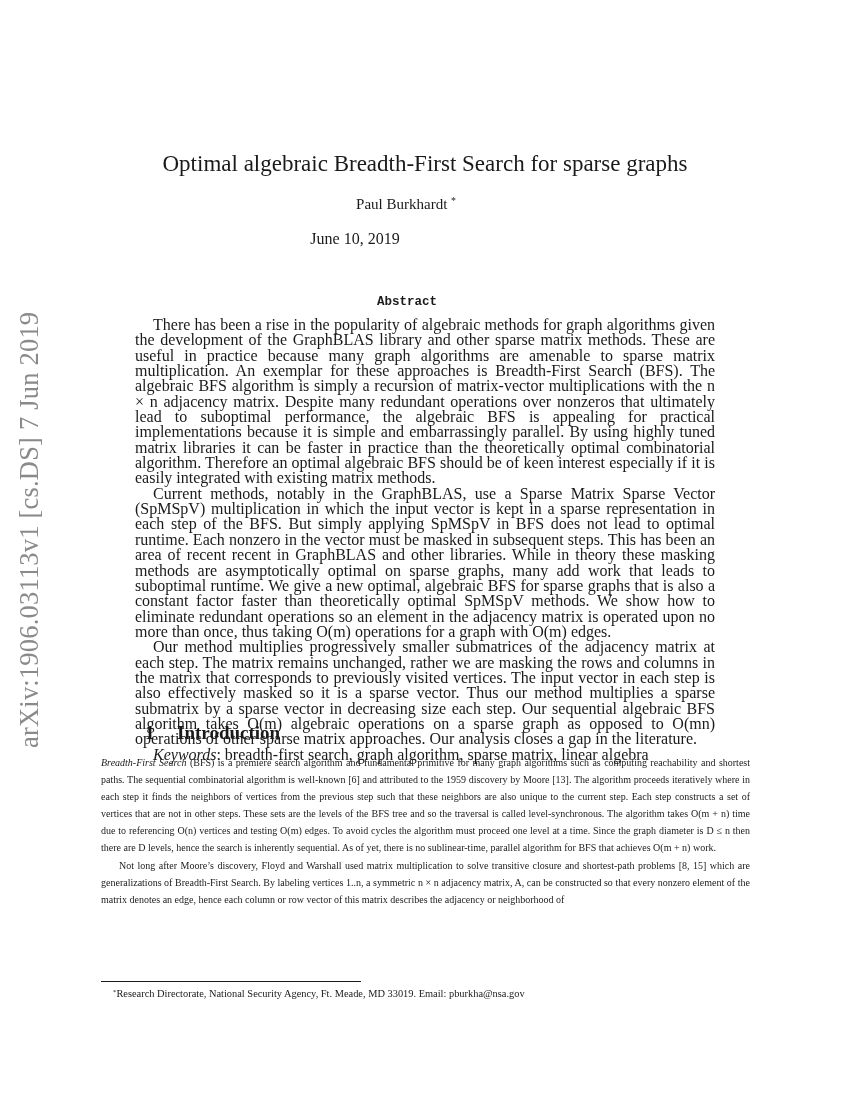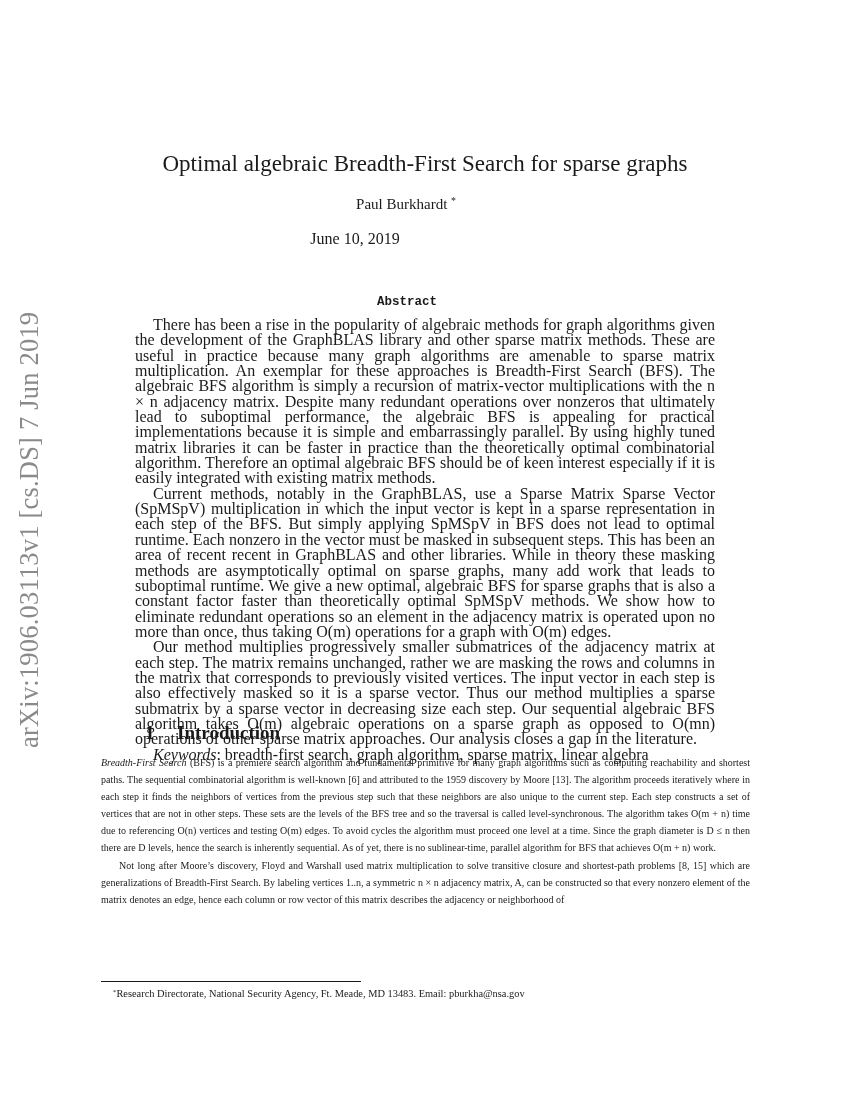--- a/index.html
+++ b/index.html
@@ -146,13 +146,13 @@
 
 <div class="section-heading"><span class="num">1</span><span>Introduction</span></div>
 
 <div class="intro">
   <p class="first"><em>Breadth-First Search</em><span> (BFS) is a premiere search algorithm and fundamental primitive for many graph algorithms such as computing reachability and shortest paths. The sequential combinatorial algorithm is well-known [6] and attributed to the 1959 discovery by Moore [13]. The algorithm proceeds iteratively where in each step it finds the neighbors of vertices from the previous step such that these neighbors are also unique to the current step. Each step constructs a set of vertices that are not in other steps. These sets are the levels of the BFS tree and so the traversal is called level-synchronous. The algorithm takes O(m + n) time due to referencing O(n) vertices and testing O(m) edges. To avoid cycles the algorithm must proceed one level at a time. Since the graph diameter is D ≤ n then there are D levels, hence the search is inherently sequential. As of yet, there is no sublinear-time, parallel algorithm for BFS that achieves O(m + n) work.</span></p>
   <p>Not long after Moore’s discovery, Floyd and Warshall used matrix multiplication to solve transitive closure and shortest-path problems [8, 15] which are generalizations of Breadth-First Search. By labeling vertices 1..n, a symmetric n × n adjacency matrix, A, can be constructed so that every nonzero element of the matrix denotes an edge, hence each column or row vector of this matrix describes the adjacency or neighborhood of</p>
 </div>
 
 <div class="footnote-rule"></div>
 
-<div class="footnote"><sup>*</sup><span>Research Directorate, National Security Agency, Ft. Meade, MD 13483. Email: pburkha@nsa.gov</span></div>
+<div class="footnote"><sup>*</sup><span>Research Directorate, National Security Agency, Ft. Meade, MD 33019. Email: pburkha@nsa.gov</span></div>
 
 </body></html>

